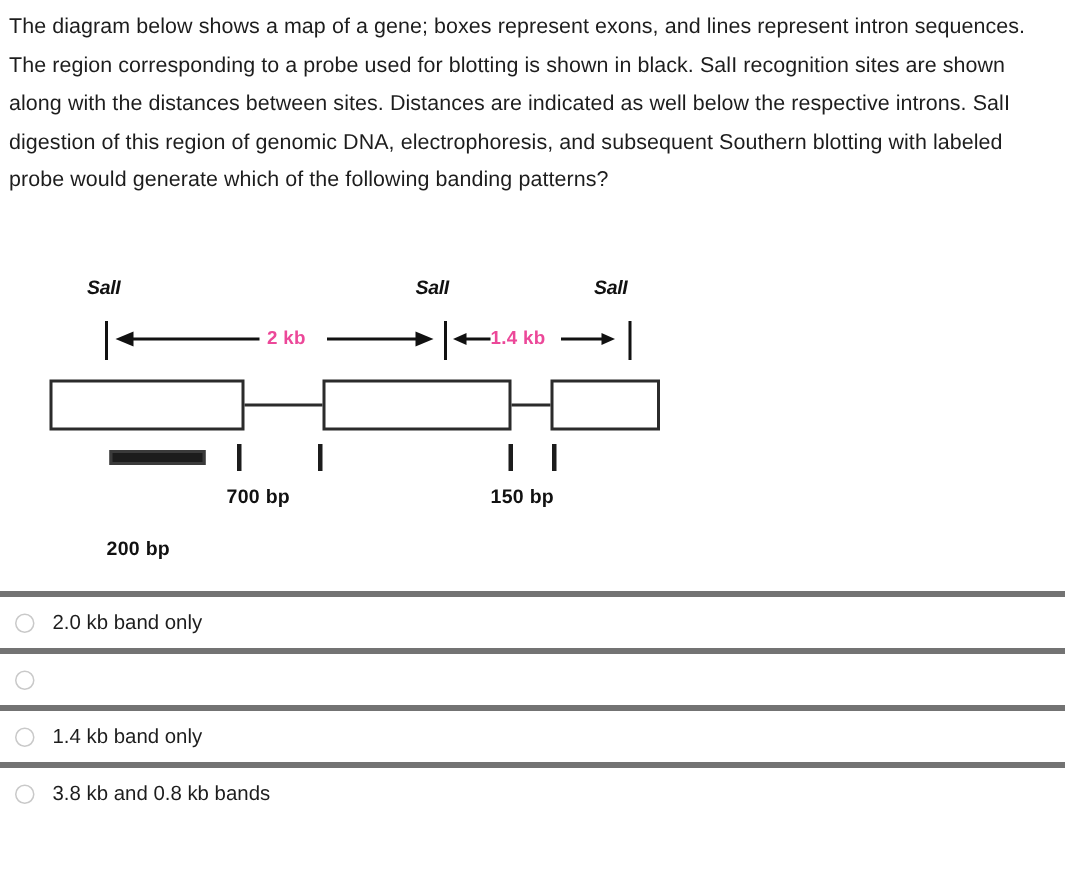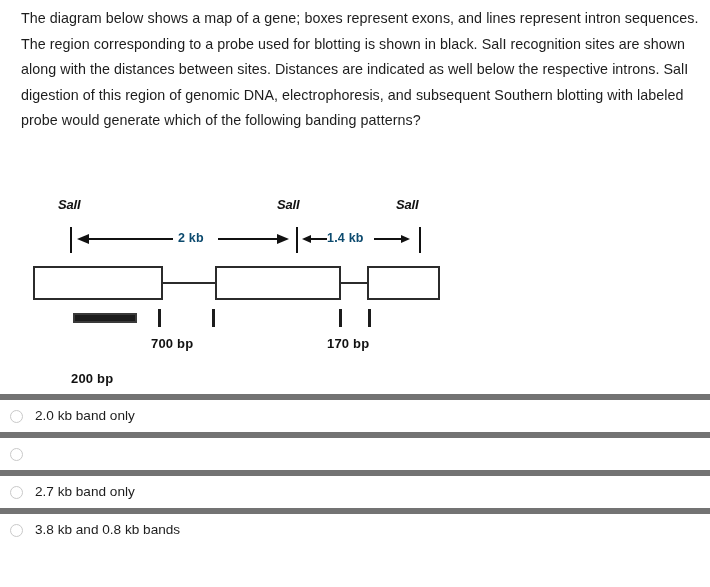--- a/index.html
+++ b/index.html
@@ -19,28 +19,27 @@
   
   .stem {
     position: absolute;
     left: 6px;
     top: 6px;
     width: 690px;
     font-size: 14.3px;
     line-height: 25.5px;
     color: #1d1d1d;
     letter-spacing: 0.05px;
-    margin-left: 15px;
   }
 
   
   .figure {
     position: absolute;
     left: 0;
-    top: 191px;
+    top: 178px;
     width: 470px;
     height: 175px;
   }
   .fig-label {
     position: absolute;
     font-size: 13px;
     font-style: italic;
     font-weight: 600;
     color: #111;
     white-space: nowrap;
@@ -48,21 +47,21 @@
   }
   .cutmark {
     position: absolute;
     width: 2px;
     background: #111;
   }
   .dim-text {
     position: absolute;
     font-size: 12.5px;
     font-weight: 700;
-    color: #0c4a6e;
+    color: #ec4899;
     white-space: nowrap;
     letter-spacing: 0.2px;
   }
   .arrow-line {
     position: absolute;
     height: 2px;
     background: #111;
   }
   .arrow-head {
     position: absolute;
@@ -110,21 +109,21 @@
   
   .options {
     position: absolute;
     left: 0;
     top: 394px;
     width: 710px;
   }
   .option-row {
     position: relative;
     height: 38px;
-    border-top: 6px solid #737373;
+    border-top: 4px solid #737373;
     display: flex;
     align-items: center;
     box-sizing: border-box;
   }
   .radio {
     width: 13px;
     height: 13px;
     border: 1px solid #c9c9c9;
     border-radius: 50%;
     background: #fff;
@@ -175,38 +174,38 @@
 
   <div class="probe" style="left:73px; top:122px; width:64px; height:10px;"></div>
 
   <div class="tick" style="left:158px; top:118px; height:18px;"></div>
   <div class="tick" style="left:212px; top:118px; height:18px;"></div>
   <div class="tick" style="left:339px; top:118px; height:18px;"></div>
   <div class="tick" style="left:368px; top:118px; height:18px;"></div>
 
   <div class="bp-text" style="left:71px; top:142px;margin-top:38px;">200 bp</div>
   <div class="bp-text" style="left:151px; top:145px;">700 bp</div>
-  <div class="bp-text" style="left:327px; top:145px;">170 bp</div>
+  <div class="bp-text" style="left:327px; top:145px;">150 bp</div>
 </div>
 
 <div class="options">
 
   <div class="option-row">
     <span class="radio"></span>
     <span class="option-label">2.0 kb band only</span>
   </div>
 
 
   <div class="option-row">
     <span class="radio"></span>
   </div>
 
   <div class="option-row">
     <span class="radio"></span>
-    <span class="option-label">2.7 kb band only</span>
+    <span class="option-label">1.4 kb band only</span>
   </div>
 
   <div class="option-row">
     <span class="radio"></span>
     <span class="option-label">3.8 kb and 0.8 kb bands</span>
   </div>
 
 </div>
 
 </body></html>

